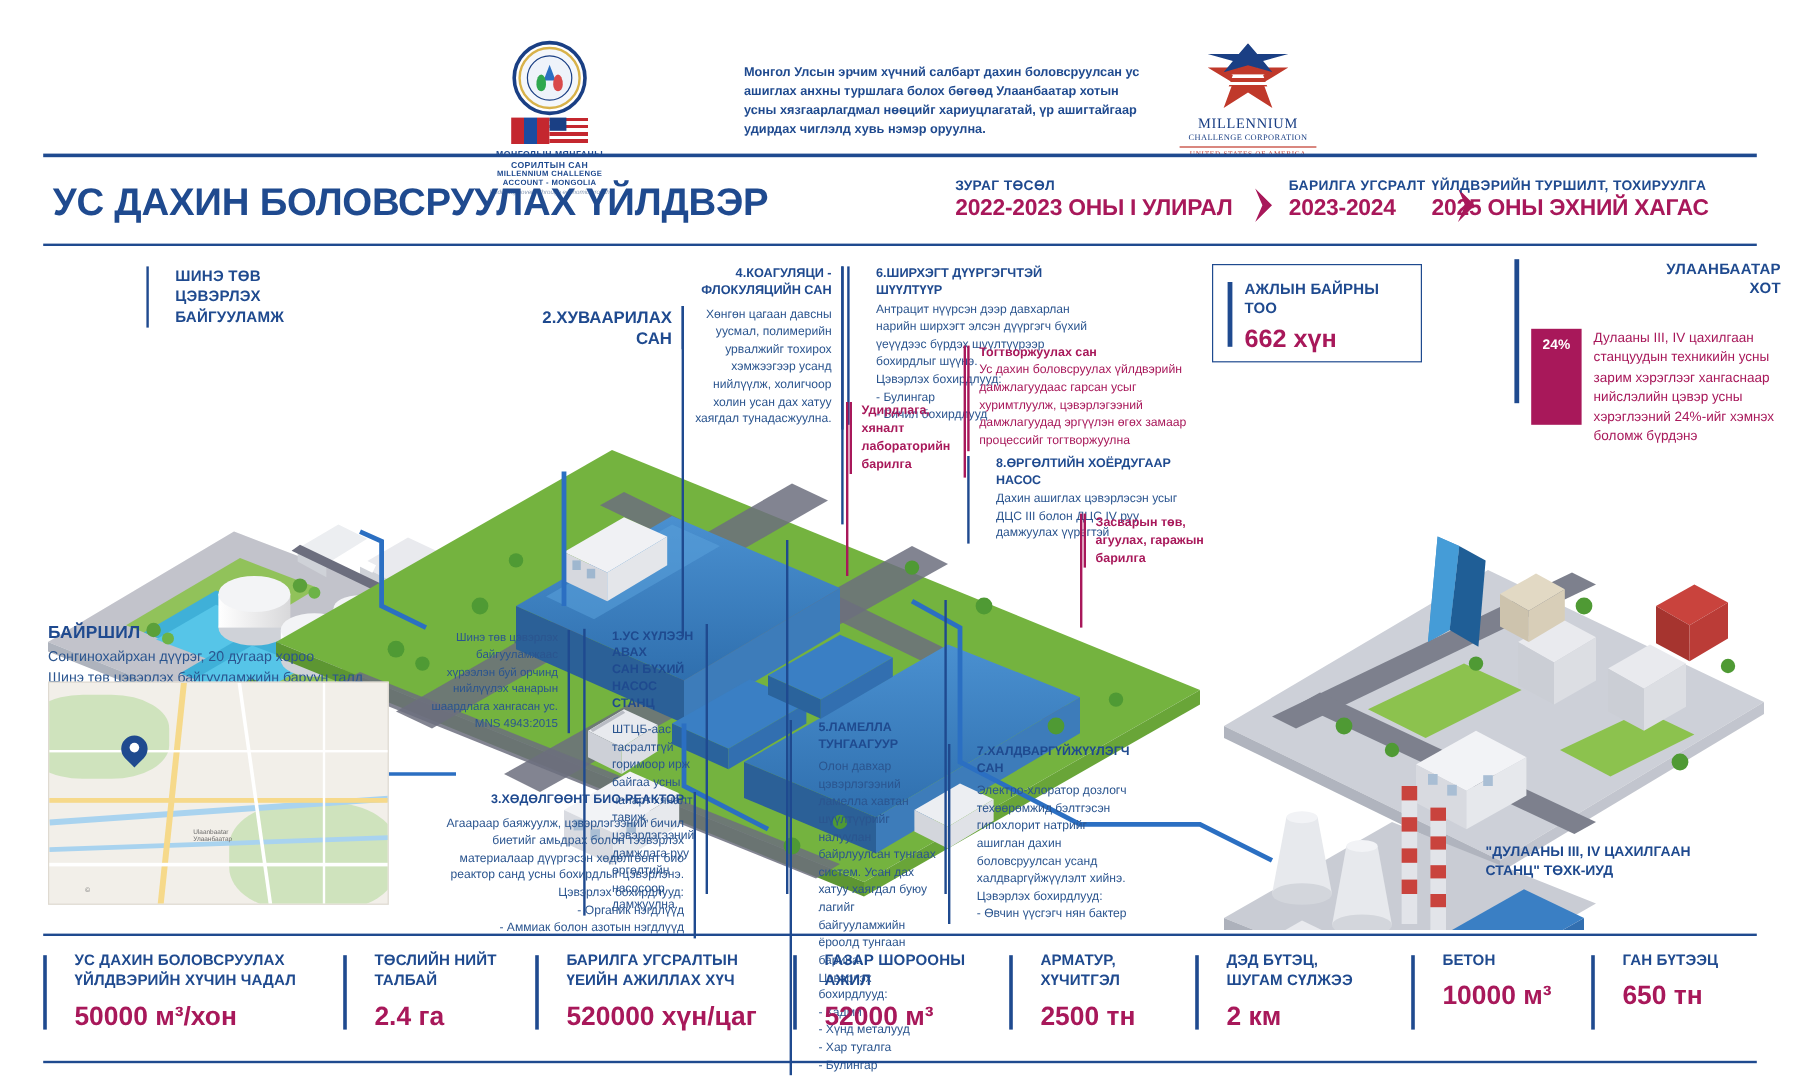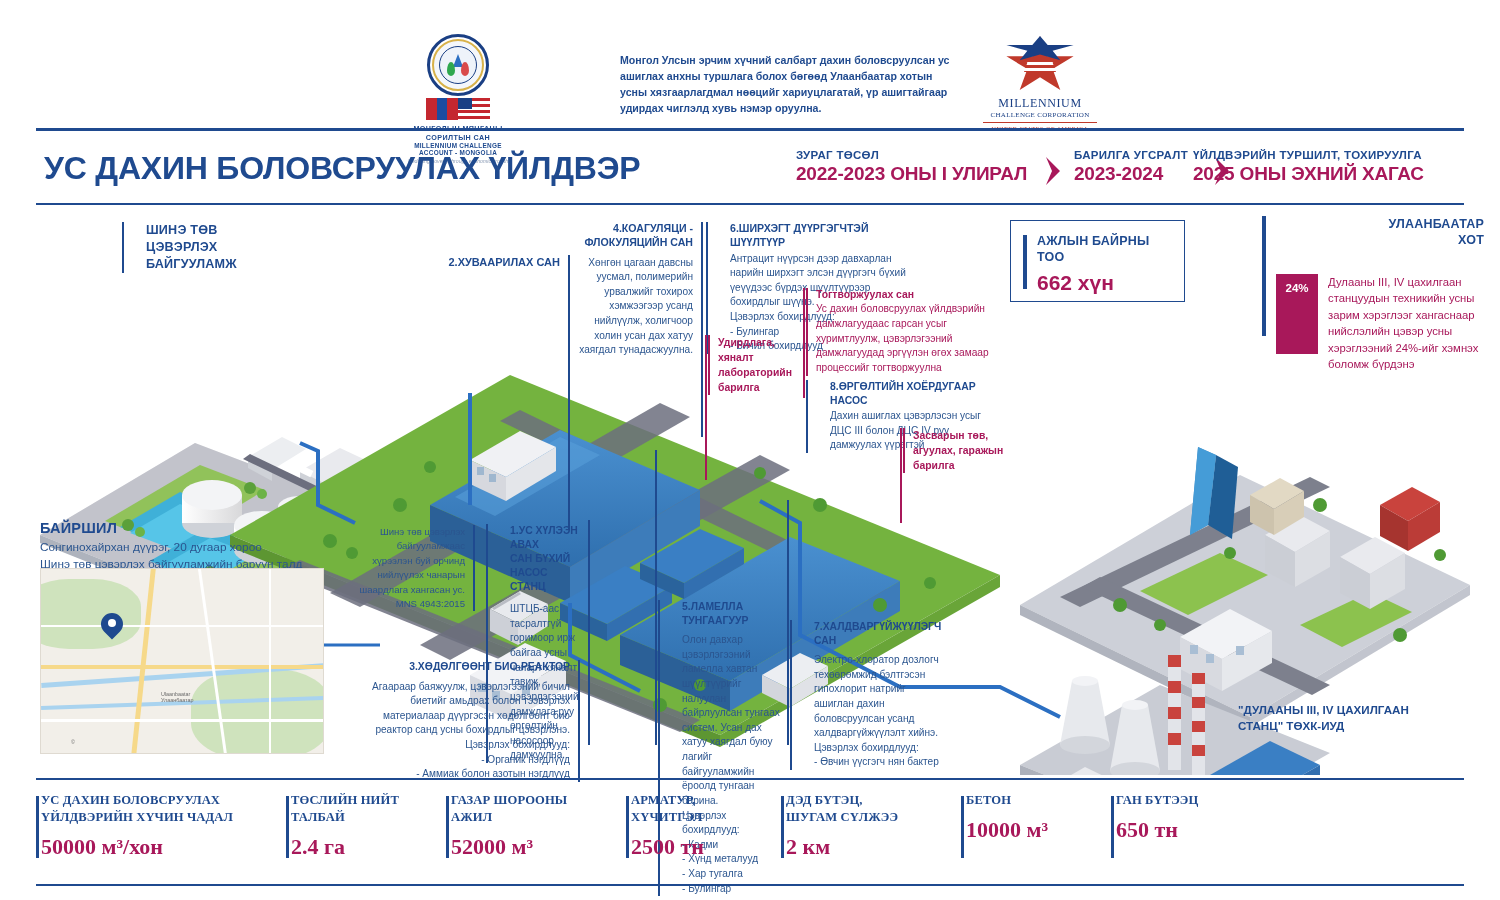--- a/index.html
+++ b/index.html
@@ -130,21 +130,21 @@
      width:22px;height:22px;background:#1f4a8f;border-radius:50% 50% 50% 0;
      transform:rotate(-45deg); position:absolute; left:0; top:0;
   }
   .mapbox .pin .h { position:absolute; left:7px; top:6px; width:8px;height:8px;background:#fff;border-radius:50%; }
   .mapbox .lbl { position:absolute; font-size:5.4px; color:#6b6b6b; }
 
   
   .foot-rule { position:absolute; left:36px; top:778px; width:1428px; height:2px; background:#1f4a8f; }
   .foot-rule2 { position:absolute; left:36px; top:884px; width:1428px; height:2px; background:#1f4a8f; }
   .stats { position:absolute; left:36px; top:792px; width:1428px; height:88px; display:flex; }
-  .stat { position:relative; padding-left:5px;font-family:Liberation Serif, serif; }
+  .stat { position:relative; padding-left:26px; }
   .stat .bar { position:absolute; left:0; top:4px; width:3px; height:62px; background:#1f4a8f; }
   .stat .k { font-size:12.6px; font-weight:bold; color:#1f4a8f; line-height:1.35; letter-spacing:.1px;}
   .stat .v { font-size:22px; font-weight:bold; color:#a8185a; margin-top:8px; white-space:nowrap;}
 </style>
 </head>
 <body>
 
 <div id="page">
 
   <div class="hdr">
@@ -462,21 +462,21 @@
     </svg>
   </div>
 
   <div class="callout cl-blue" style="left:122px; top:222px; width:150px;">
     <div class="ttl" style="font-size:12.6px; line-height:1.35; white-space:pre-line; letter-spacing:.2px;">ШИНЭ ТӨВ
 ЦЭВЭРЛЭХ
 БАЙГУУЛАМЖ</div>
   </div>
 
   <div class="callout cl-right" style="left:430px; top:255px; width:140px;">
-    <div class="ttl" style="font-size:11px; line-height:1.3;">2.ХУВААРИЛАХ САН</div>
+    <div class="ttl" style="font-size:14px; line-height:1.3;">2.ХУВААРИЛАХ САН</div>
   </div>
   <div class="lead" style="left:568px; top:255px; width:2px; height:275px;"></div>
 
   <div class="callout cl-right" style="left:573px; top:222px; width:130px;">
     <div class="ttl" style="font-size:10.6px; line-height:1.3; white-space:pre-line;">4.КОАГУЛЯЦИ -
 ФЛОКУЛЯЦИЙН САН</div>
     <div class="bdy" style="font-size:10.1px; line-height:1.45; margin-top:6px;">Хөнгөн цагаан давсны уусмал, полимерийн урвалжийг тохирох хэмжээгээр усанд нийлүүлж, холигчоор холин усан дах хатуу хаягдал тунадасжуулна.</div>
   </div>
   <div class="lead" style="left:701px; top:222px; width:2px; height:215px;"></div>
 
@@ -606,20 +606,26 @@
       <div class="k" style="white-space:pre-line;">УС ДАХИН БОЛОВСРУУЛАХ
 ҮЙЛДВЭРИЙН ХҮЧИН ЧАДАЛ</div>
       <div class="v">50000 м³/хон</div>
     </div>
     <div class="stat" style="width:160px;">
       <div class="bar"></div>
       <div class="k" style="white-space:pre-line;">ТӨСЛИЙН НИЙТ
 ТАЛБАЙ</div>
       <div class="v">2.4 га</div>
     </div>
+    <div class="stat" style="width:215px;">
+      <div class="bar"></div>
+      <div class="k" style="white-space:pre-line;">БАРИЛГА УГСРАЛТЫН
+ҮЕИЙН АЖИЛЛАХ ХҮЧ</div>
+      <div class="v">520000 хүн/цаг</div>
+    </div>
     <div class="stat" style="width:180px;">
       <div class="bar"></div>
       <div class="k" style="white-space:pre-line;">ГАЗАР ШОРООНЫ
 АЖИЛ</div>
       <div class="v">52000 м³</div>
     </div>
     <div class="stat" style="width:155px;">
       <div class="bar"></div>
       <div class="k" style="white-space:pre-line;">АРМАТУР,
 ХҮЧИТГЭЛ</div>

